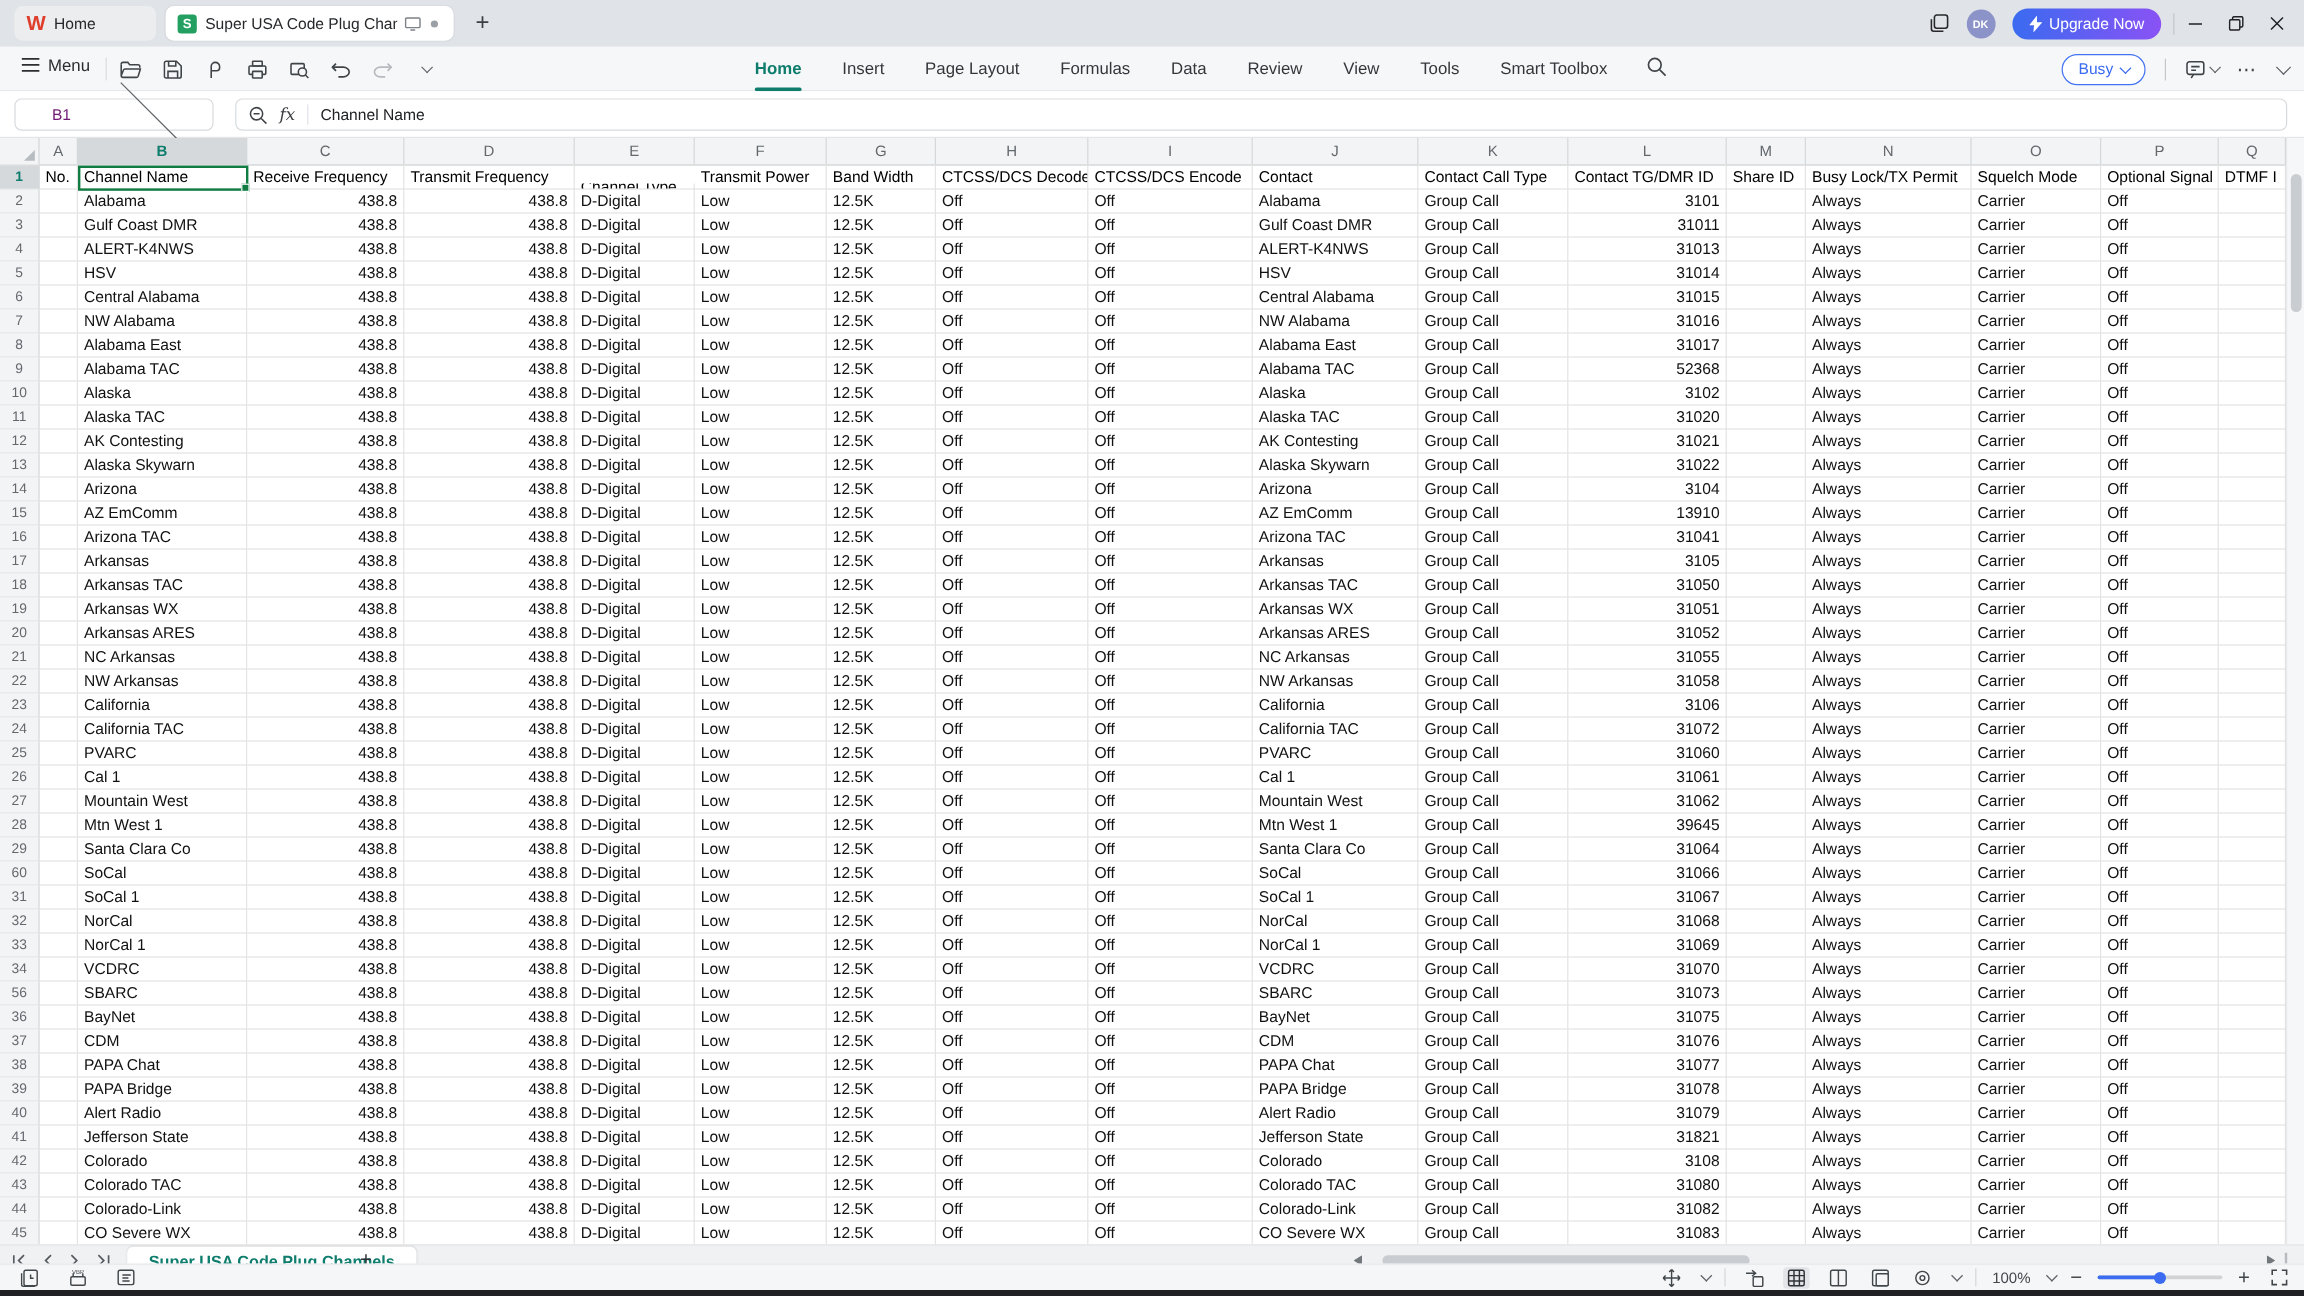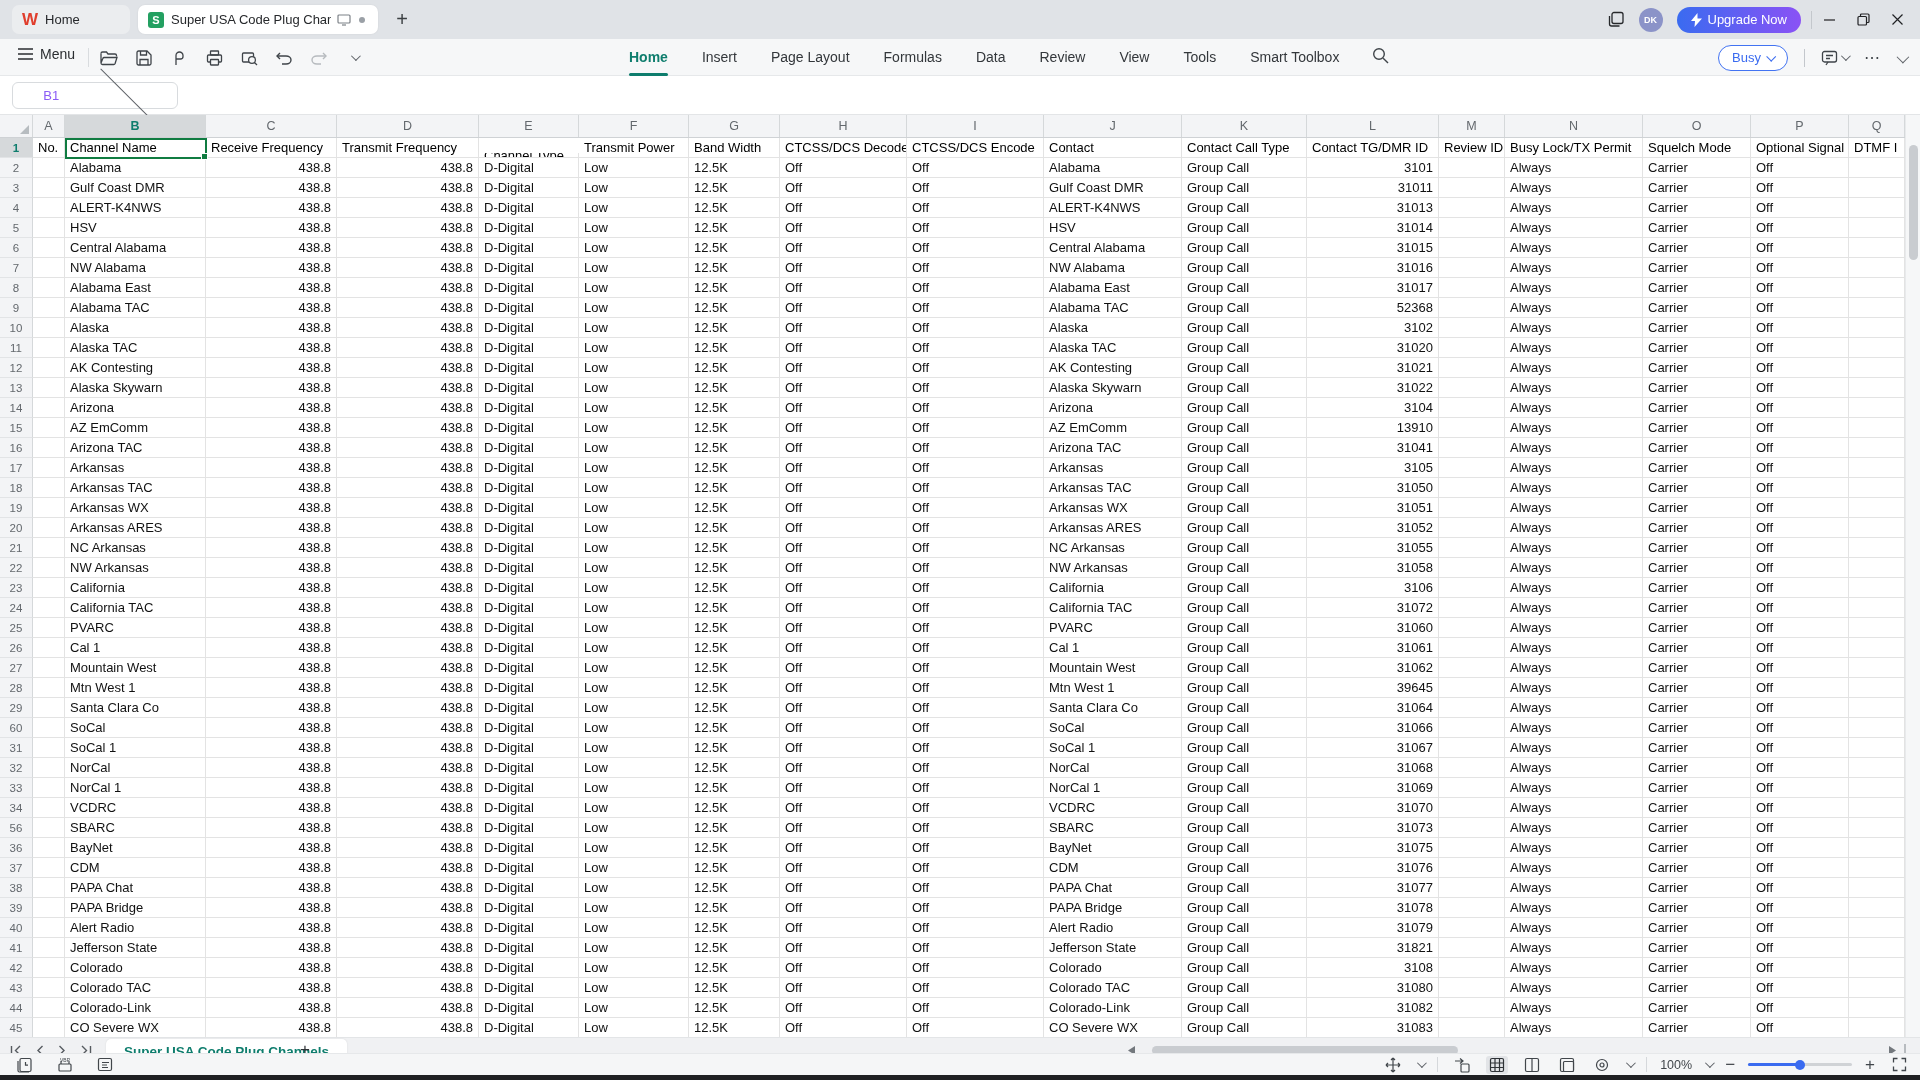--- a/index.html
+++ b/index.html
@@ -31,21 +31,21 @@
   .rtabs { position:absolute; left:612px; top:0; height:37px; display:flex; align-items:center; }
   .rtab { padding:0 17px; font-size:14px; color:#33373b; height:37px; line-height:37px; position:relative; }
   .rtab.active { color:#0e7d6d; font-weight:bold; }
   .rtab.active::after { content:""; position:absolute; left:17px; right:17px; bottom:0; height:3px; background:#0e7d6d; border-radius:2px;}
   .ribbon-search { position:absolute; left:1372px; top:8px; }
   .rb-right { position:absolute; right:14px; top:0; height:37px; display:flex; align-items:center; gap:16px; }
   .share-btn { height:26px; border:1px solid #4273f2; color:#3a6bf0; border-radius:13px; display:flex; align-items:center; padding:0 13px; gap:6px; font-size:13px; background:#fff; }
 
   
   .fbar { position:absolute; left:0; top:76px; width:1920px; height:39px; background:#ffffff; border-bottom:1px solid #e3e5e7; }
-  .namebox { position:absolute; left:12px; top:6px; width:166px; height:27px; border:1px solid #d8dbde; border-radius:6px; display:flex; align-items:center; font-size:13px; color:#8b5cf6; }
+  .namebox { position:absolute; left:12px; top:6px; width:166px; height:27px; border:1px solid #d8dbde; border-radius:6px; display:flex; align-items:center; font-size:13px; color:#701a75; }
   .namebox span { flex:1; text-align:center; }
   .fx-box { position:absolute; left:196px; top:6px; width:1710px; height:27px; border:1px solid #d8dbde; border-radius:6px; display:flex; align-items:center; padding:0 10px; gap:10px; font-size:13px; color:#202124;}
   .fx-glyph { font-family:"DejaVu Serif", serif; font-style:italic; font-size:14px; color:#3c4043;}
   .fx-div { width:1px; height:17px; background:#e0e3e6; }
 
   
   .grid-wrap { position:absolute; left:0; top:115px; width:1905px; height:922px; overflow:hidden; background:#fff; }
   .colhead { display:flex; height:23px; background:#f3f4f6; border-bottom:1px solid #cfd2d5; }
   .corner { width:33px; border-right:1px solid #d5d8da; position:relative; background:#f3f4f6; flex:0 0 33px;}
   .corner::after { content:""; position:absolute; right:3px; bottom:3px; border-left:9px solid transparent; border-bottom:9px solid #b7bcc0; }
@@ -230,20 +230,32 @@
     </span>
     <span style="font-size:16px;color:#3f4449;letter-spacing:1px;">⋯</span>
     <span><span class="chev" style="width:9px;height:9px;"></span></span>
   </div>
 </div>
 
 <div class="fbar">
   <div class="namebox">
     <span>B1</span>
     <span class="chev" style="margin-right:10px;"></span>
+  </div>
+  <div class="fx-box">
+    <span>
+      <svg width="16" height="16" viewBox="0 0 16 16" fill="none" stroke="#3f4449" stroke-width="1.3">
+          <circle cx="6.8" cy="6.8" r="5.1"></circle>
+          <path d="M10.7 10.7 15 15"></path>
+          <path d="M4.3 6.8h5"></path>
+        </svg>
+    </span>
+    <span class="fx-glyph">fx</span>
+    <span class="fx-div"></span>
+    <span>Channel Name</span>
   </div>
 </div>
 
 <div class="grid-wrap">
   <div class="colhead" id="col-headers">
     <div class="corner"></div>
   <div class="chcell" style="width: 32px; flex: 0 0 32px;">A</div>
       <div class="chcell sel" style="width: 141px; flex: 0 0 141px;">B</div>
       <div class="chcell" style="width: 131px; flex: 0 0 131px;">C</div>
       <div class="chcell" style="width: 142px; flex: 0 0 142px;">D</div>
@@ -269,21 +281,21 @@
         <div class="cell" style="width: 131px; flex: 0 0 131px;">Receive Frequency</div>
         <div class="cell" style="width: 142px; flex: 0 0 142px;">Transmit Frequency</div>
         <div class="cell" style="width: 100px; flex: 0 0 100px; margin-top: 15px;">Channel Type</div>
         <div class="cell" style="width: 110px; flex: 0 0 110px;">Transmit Power</div>
         <div class="cell" style="width: 91px; flex: 0 0 91px;">Band Width</div>
         <div class="cell" style="width: 127px; flex: 0 0 127px;">CTCSS/DCS Decode</div>
         <div class="cell" style="width: 137px; flex: 0 0 137px;">CTCSS/DCS Encode</div>
         <div class="cell" style="width: 138px; flex: 0 0 138px;">Contact</div>
         <div class="cell" style="width: 125px; flex: 0 0 125px;">Contact Call Type</div>
         <div class="cell" style="width: 132px; flex: 0 0 132px;">Contact TG/DMR ID</div>
-        <div class="cell" style="width: 66px; flex: 0 0 66px;">Review ID</div>
+        <div class="cell" style="width: 66px; flex: 0 0 66px;">Share ID</div>
         <div class="cell" style="width: 138px; flex: 0 0 138px;">Busy Lock/TX Permit</div>
         <div class="cell" style="width: 108px; flex: 0 0 108px;">Squelch Mode</div>
         <div class="cell" style="width: 98px; flex: 0 0 98px;">Optional Signal</div>
         <div class="cell" style="width: 56px; flex: 0 0 56px;">DTMF I</div>
       </div>
       <div class="grow">
         <div class="gut">2</div>
         <div class="cell" style="width: 32px; flex: 0 0 32px;"></div>
         <div class="cell" style="width: 141px; flex: 0 0 141px;">Alabama</div>
         <div class="cell r" style="width: 131px; flex: 0 0 131px;">438.8</div>

